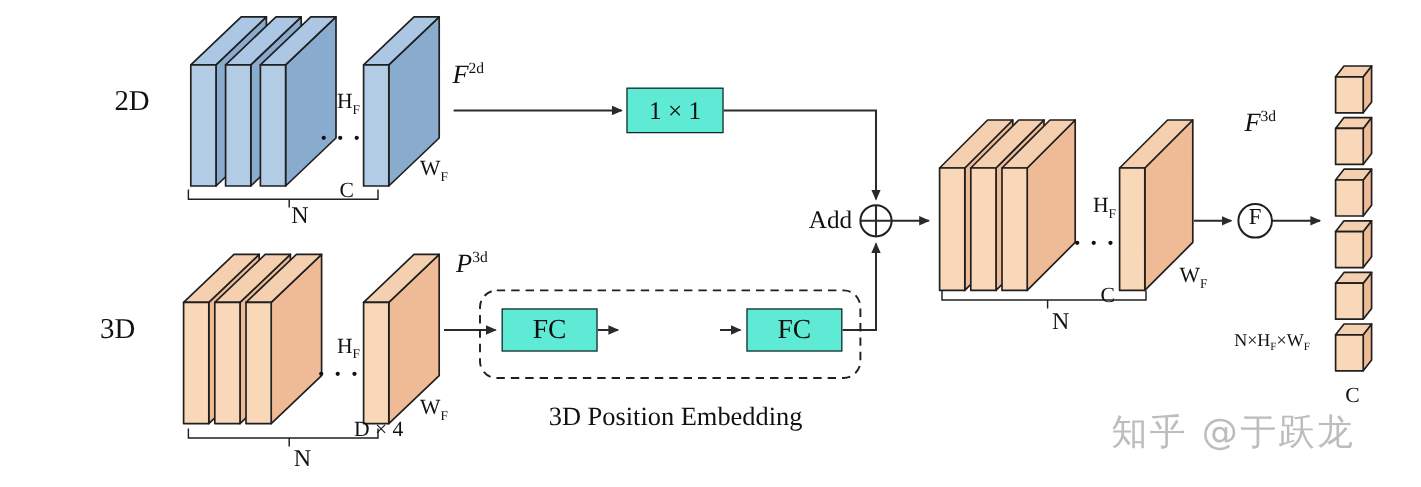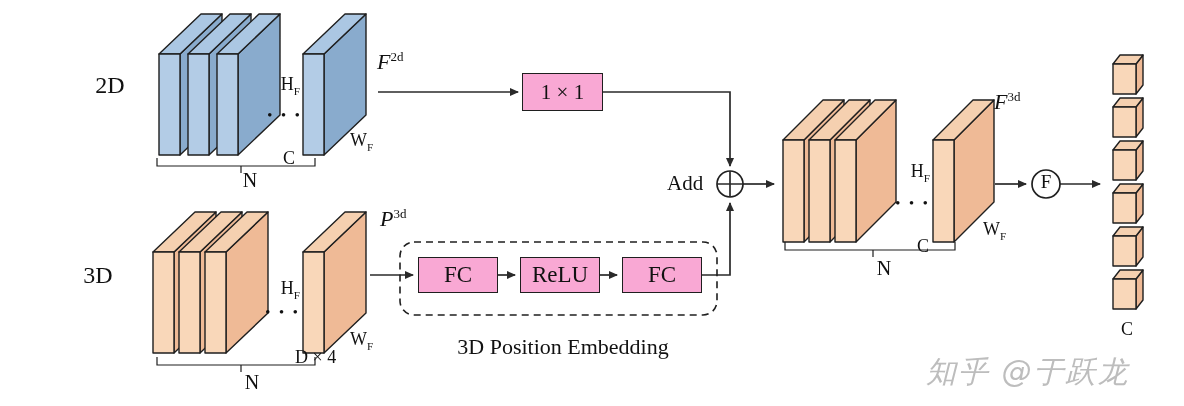--- a/index.html
+++ b/index.html
@@ -6,21 +6,21 @@
   .canvas{position:relative;width:1170px;height:406px;background:#fff;overflow:hidden;
           font-family:"Liberation Serif","DejaVu Serif",serif;color:var(--c_text,#111);}
   .canvas svg{position:absolute;left:0;top:0;}
   .lbl{position:absolute;white-space:nowrap;font-size:18px;line-height:1.1;}
   .lbl sub{font-size:0.62em;}
   .lbl sup{font-size:0.62em;}
   .title{font-size:24px;text-align:center;line-height:1.15;}
   .tensor{font-size:22px;font-style:italic;}
   .tensor sup{font-style:normal;font-size:13px;}
   .opbox{position:absolute;box-sizing:border-box;border:1.8px solid var(--c_outline,#1f1f1f);
-         background:#f9a8d4;display:flex;align-items:center;justify-content:center;}
+         background:#5eead4;display:flex;align-items:center;justify-content:center;}
   .conv{font-size:21px;}
   .fcbox{font-size:23px;}
   .dots{font-size:13px;font-weight:bold;letter-spacing:3px;text-align:center;}
   .caption{font-size:22px;text-align:center;}
   .nlabel{font-size:20px;text-align:center;}
   .watermark{position:absolute;font-family:"DejaVu Sans","Liberation Sans",sans-serif;
              font-size:30px;letter-spacing:2px;color:var(--c_watermark,#b6b6b6);opacity:.9;}
   
   .bf{fill:var(--c_blue_front);} .bs{fill:var(--c_blue_side);} .bt{fill:var(--c_blue_top);}
   .of{fill:var(--c_orange_front);} .os{fill:var(--c_orange_side);} .ot{fill:var(--c_orange_top);}
@@ -184,37 +184,35 @@
   <div class="lbl dots" style="left:263px;top:305px;width:40px;"><span>• • •</span></div>
   <div class="lbl" style="left:350px;top:330px;"><span>W</span><sub>F</sub></div>
   <div class="lbl" style="left:295px;top:348px;"><span>D × 4</span></div>
   <div class="lbl nlabel" style="left:237px;top:371px;width:30px;"><span>N</span></div>
   <div class="lbl tensor" style="left:380px;top:207px;"><i>P</i><sup>3d</sup></div>
 
   <div class="opbox conv" style="left:522px;top:73px;width:81px;height:38px;">
       <span>1 × 1</span>
     </div>
 
-  <div class="lbl" style="left:667px;top:172px;width:50px;text-align:left;font-size:21px;"><span>Add</span></div>
+  <div class="lbl" style="left:667px;top:172px;width:50px;text-align:center;font-size:21px;"><span>Add</span></div>
 
   <div class="opbox fcbox" style="left:418px;top:257px;width:80px;height:36px;">
       <span>FC</span>
-    </div>
-  <div class="opbox fcbox" style="left:520px;top:257px;width:80px;height:36px;">
-      <span>ReLU</span>
     </div>
   <div class="opbox fcbox" style="left:622px;top:257px;width:80px;height:36px;">
       <span>FC</span>
     </div>
   <div class="lbl caption" style="left:443px;top:335px;width:240px;"><span>3D Position Embedding</span></div>
 
   <div class="lbl" style="left:890px;top:162px;width:40px;text-align:right;"><span>H</span><sub>F</sub></div>
   <div class="lbl dots" style="left:893px;top:196px;width:40px;"><span>• • •</span></div>
   <div class="lbl" style="left:983px;top:220px;"><span>W</span><sub>F</sub></div>
   <div class="lbl" style="left:917px;top:237px;"><span>C</span></div>
   <div class="lbl nlabel" style="left:869px;top:257px;width:30px;"><span>N</span></div>
-  <div class="lbl tensor" style="left:994px;top:90px;"><i>F</i><sup>3d</sup></div>
+  <div class="lbl tensor" style="left:1037px;top:90px;"><i>F</i><sup>3d</sup></div>
 
   <div class="lbl" style="left:1038px;top:172px;width:16px;text-align:center;font-size:19px;"><span>F</span></div>
+  <div class="lbl" style="left:990px;top:276px;width:140px;text-align:center;font-size:15px;"><span>N×H</span><sub>F</sub><span>×W</span><sub>F</sub></div>
   <div class="lbl" style="left:1112px;top:320px;width:30px;text-align:center;"><span>C</span></div>
 
-  <div class="watermark" style="left:926px;top:352px;font-style:italic;"><span>知乎 @于跃龙</span></div>
+  <div class="watermark" style="left:926px;top:340px;"><span>知乎 @于跃龙</span></div>
 </div>
 
 </body></html>

